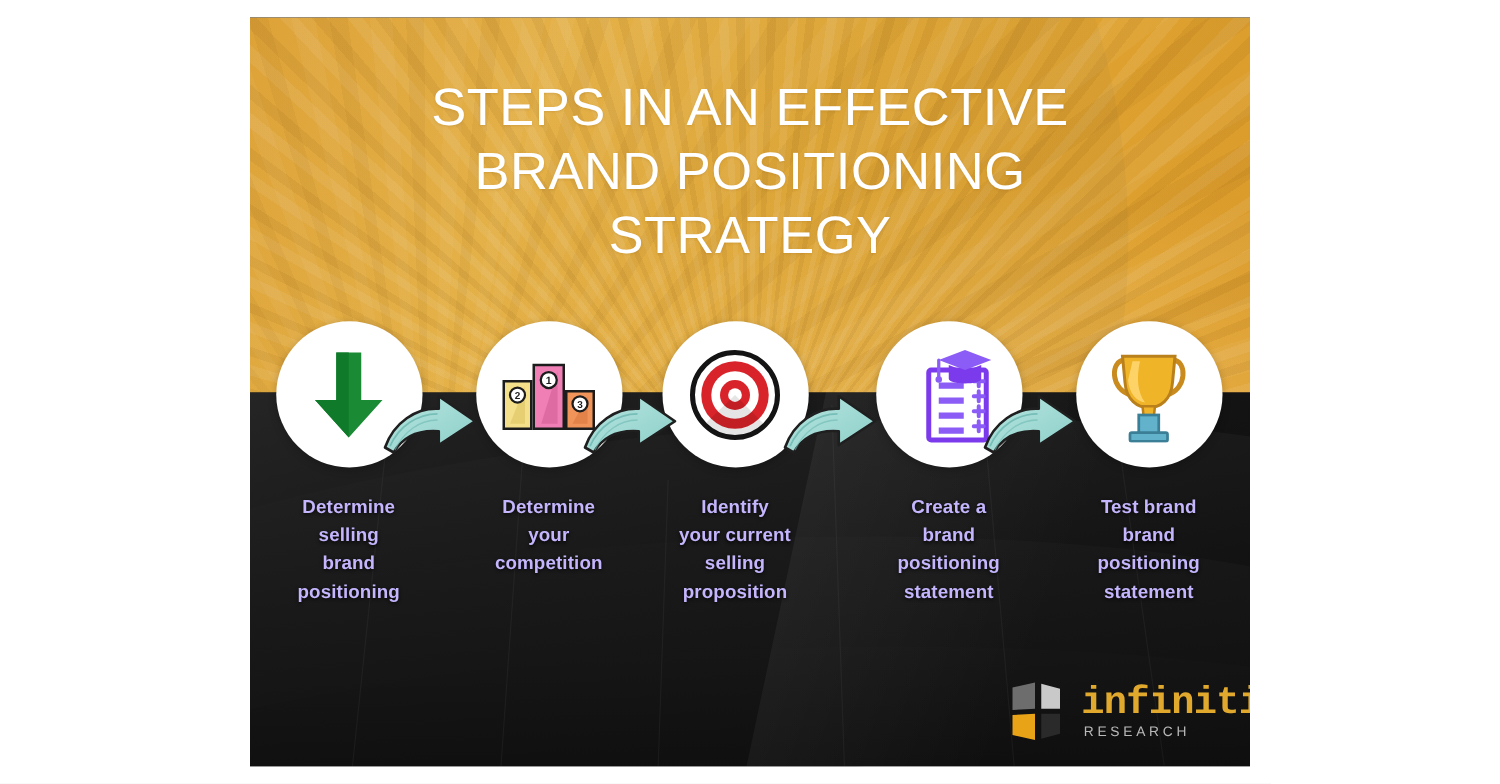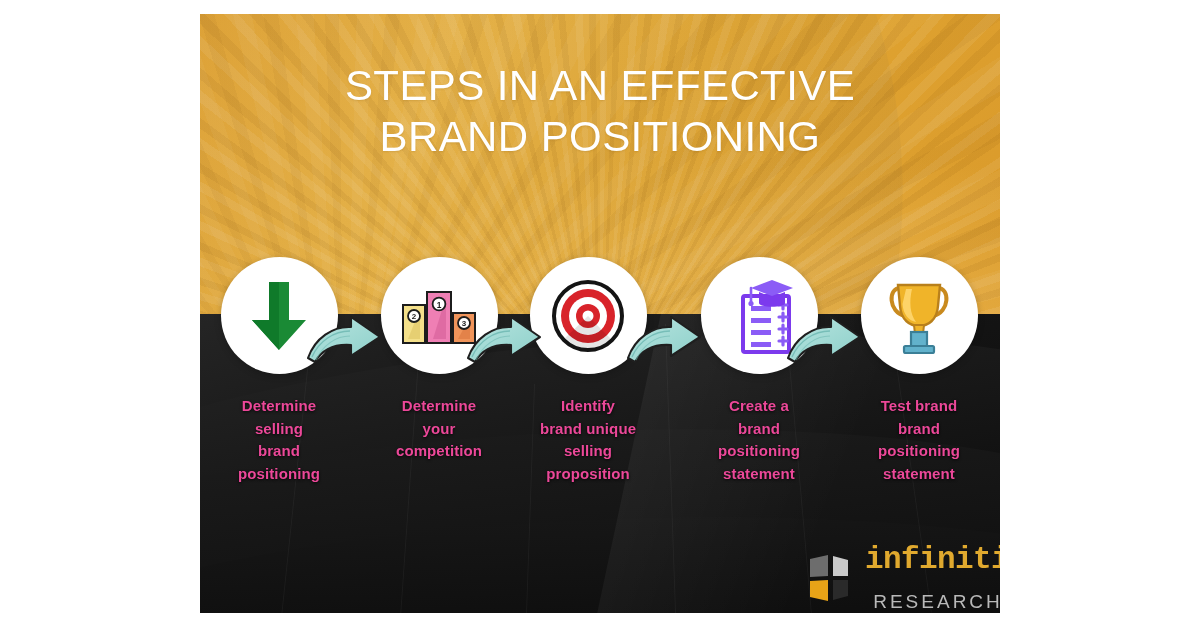--- a/index.html
+++ b/index.html
@@ -151,21 +151,21 @@
     margin: 0 auto;
     border-radius: 50%;
     background: #ffffff;
     display: flex;
     align-items: center;
     justify-content: center;
     box-shadow: 0 2px 7px rgba(0,0,0,0.22);
   }
   .step-label {
     margin-top: 21px;
-    color: #ec4899;
+    color: #c4b5fd;
     font-family: "Liberation Sans", sans-serif;
     font-weight: 700;
     font-size: 15px;
     line-height: 22.5px;
     letter-spacing: 0.1px;
     text-shadow: 0 1px 3px rgba(0,0,0,0.85);
   }
 
   
   .arrow {
@@ -192,26 +192,25 @@
     font-family: Liberation Mono, monospace;
     font-weight: 700;
     font-size: 31px;
     letter-spacing: -0.6px;
     display: block;
   }
   .logo-sub {
     color: #b9b9b9;
     font-family: "Liberation Sans", sans-serif;
     font-weight: 400;
-    font-size: 19px;
+    font-size: 11px;
     letter-spacing: 3.0px;
     display: block;
-    margin-top: 17px;
+    margin-top: 3px;
     margin-left: 2px;
-    text-align: center;
   }
 </style>
 </head>
 <body>
 
 <div id="canvas">
 
   <div id="panel">
 
     <div class="yellow-bg">
@@ -230,20 +229,21 @@
       <div class="crease" style="left:210px; top:20px;  height:280px; transform:rotate(4deg);"></div>
       <div class="crease" style="left:330px; top:70px;  height:230px; transform:rotate(2deg);"></div>
       <div class="crease" style="left:470px; top:10px;  height:290px; transform:rotate(-2deg);"></div>
       <div class="crease" style="left:600px; top:50px;  height:250px; transform:rotate(-5deg);"></div>
       <div class="crease" style="left:710px; top:0px;   height:300px; transform:rotate(-8deg);"></div>
     </div>
 
     <div id="title">
       <span class="tline">STEPS IN AN EFFECTIVE</span>
       <span class="tline">BRAND POSITIONING</span>
+      <span class="tline">STRATEGY</span>
     </div>
 
     <div id="steps">
 
       <div class="arrow" style="left:105px;">
         <svg viewBox="0 0 78 56" width="78" height="56">
           <defs>
             <linearGradient id="ag1" x1="0" y1="0" x2="1" y2="1">
               <stop offset="0" stop-color="#b8e5e0"></stop>
               <stop offset="1" stop-color="#8ccfc9"></stop>
@@ -328,21 +328,21 @@
             <circle cx="37" cy="37" r="27" fill="#d8232a"></circle>
             <circle cx="37" cy="37" r="19" fill="#ffffff"></circle>
             <circle cx="37" cy="37" r="12" fill="#d8232a"></circle>
             <circle cx="37" cy="37" r="5.5" fill="#ffffff"></circle>
             <path d="M37 3 A34 34 0 0 1 37 71 A34 34 0 0 1 37 3 Z" fill="none"></path>
             <path d="M60 60 A34 34 0 0 1 13 60 L37 37 Z" fill="rgba(0,0,0,0.10)"></path>
           </svg>
         </div>
         <div class="step-label">
           <span>Identify</span><br>
-          <span>brand unique</span><br>
+          <span>your current</span><br>
           <span>selling</span><br>
           <span>proposition</span>
         </div>
       </div>
 
       <div class="step" style="left:494px;">
         <div class="bubble">
           <svg width="76" height="80" viewBox="0 0 76 80">
 
             <rect x="22" y="20" width="46" height="56" rx="2" fill="#ffffff" stroke="#7c3aed" stroke-width="4"></rect>

